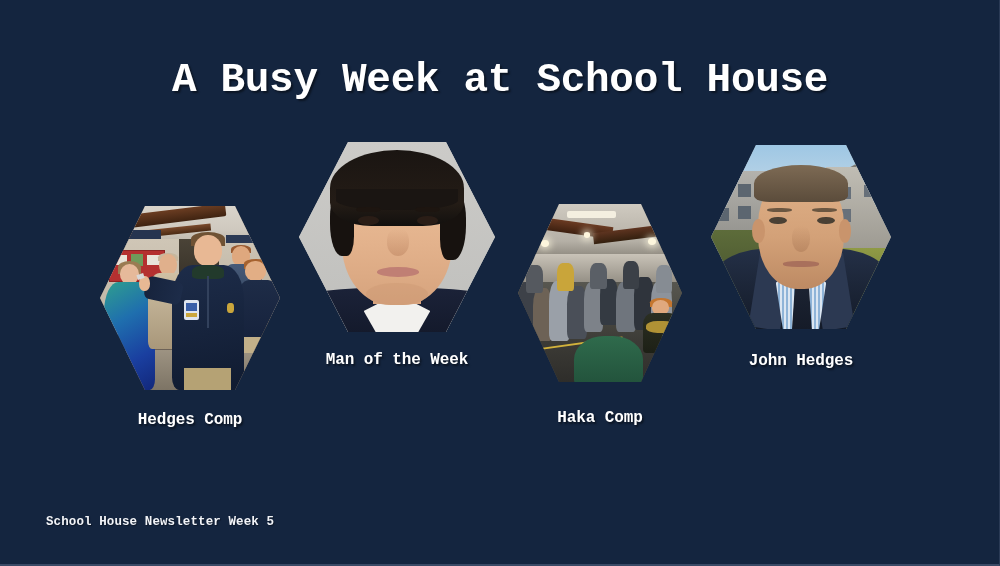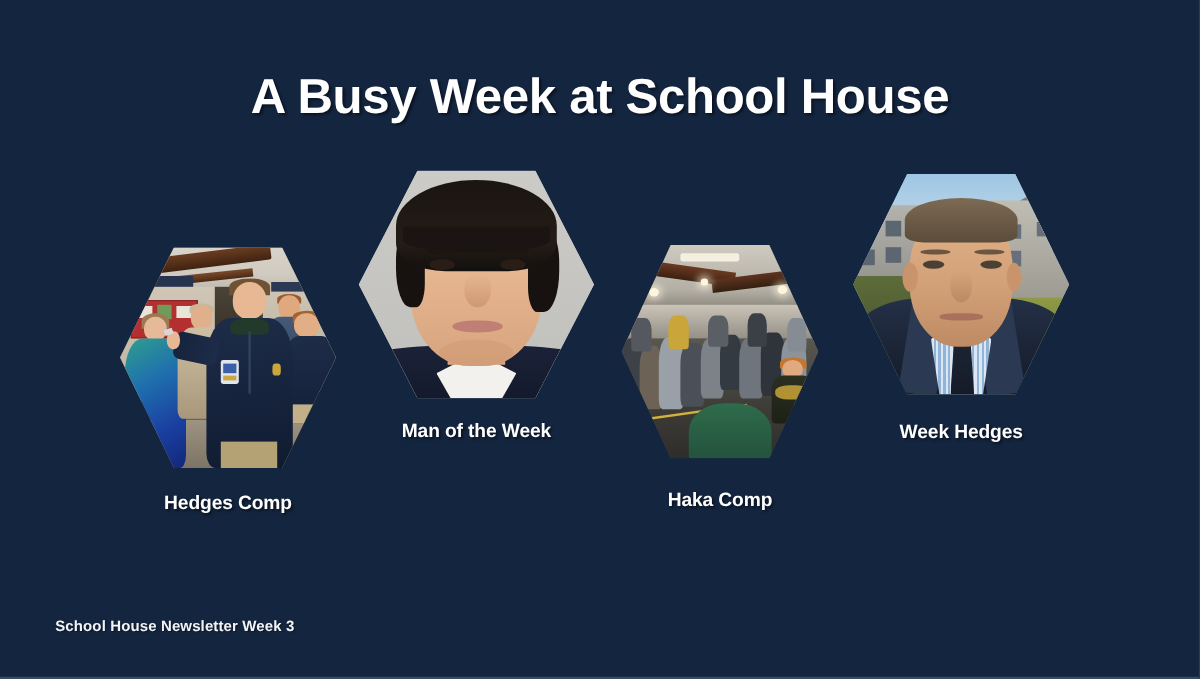--- a/index.html
+++ b/index.html
@@ -6,21 +6,21 @@
     margin: 0;
     padding: 0;
     background: #0f1c33;
   }
   #slide {
     position: relative;
     width: 1000px;
     height: 566px;
     background: #14253f;
     overflow: hidden;
-    font-family: Liberation Sans, sans-serif;
+    font-family: Liberation Mono, monospace;
     box-sizing: border-box;
     border-right: 1px solid #2a3a55;
     border-bottom: 2px solid #3a4a66;
   }
 
   
   #title {
     position: absolute;
     left: 0;
     top: 57px;
@@ -481,18 +481,18 @@
         <div class="jh-earR"></div>
         <div class="jh-hair"></div>
         <div class="jh-brow l"></div>
         <div class="jh-brow r"></div>
         <div class="jh-eye l"></div>
         <div class="jh-eye r"></div>
         <div class="jh-nose"></div>
         <div class="jh-mouth"></div>
       </div>
     </div>
-    <div class="cap">Week Hedges</div>
+    <div class="cap">John Hedges</div>
   </div>
 
-  <div id="footer">School House Newsletter Week 3</div>
+  <div id="footer">School House Newsletter Week 5</div>
 
 </div>
 
 </body></html>

